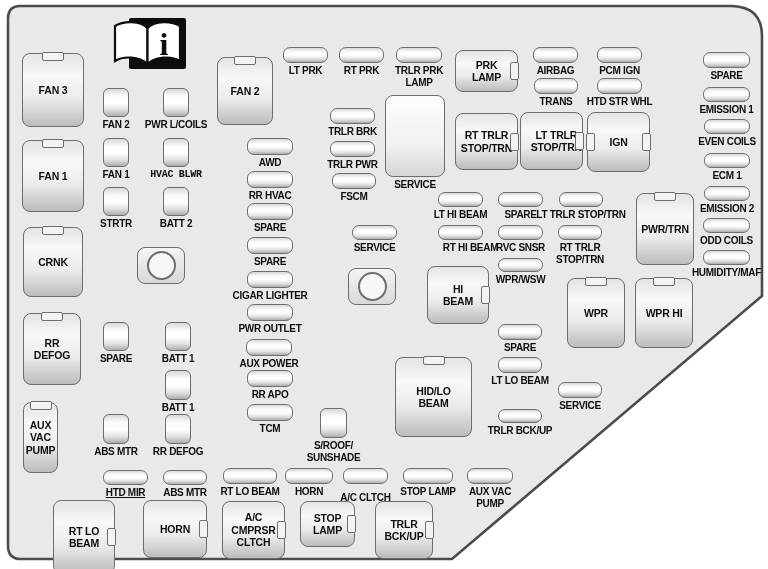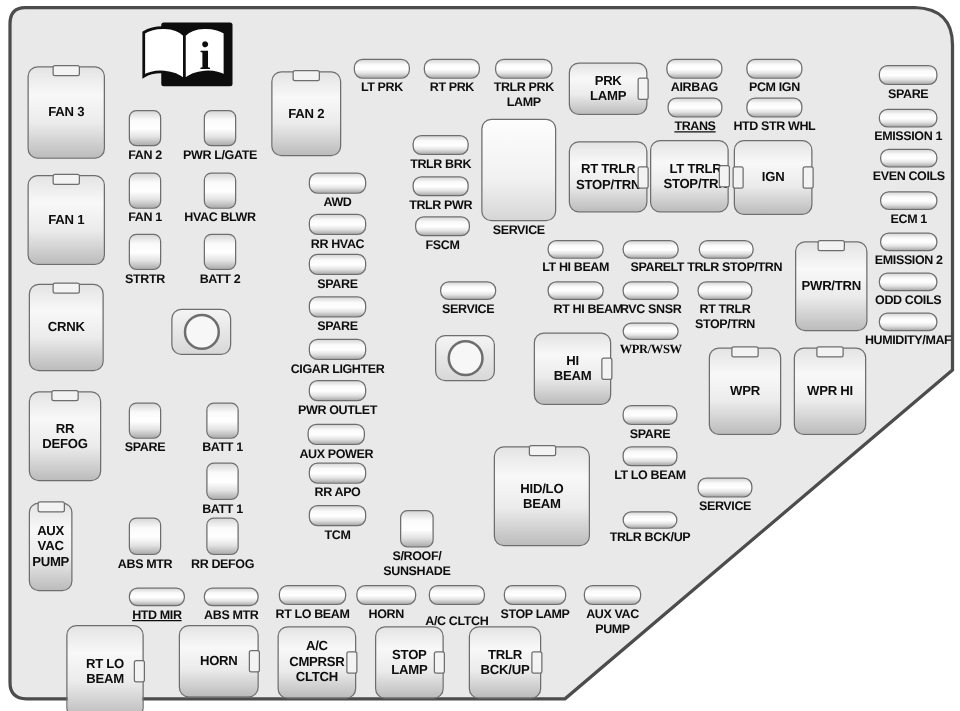--- a/index.html
+++ b/index.html
@@ -122,21 +122,21 @@
 BEAM</span>
       </div>
       <div class="el relay notch-right" style="left: 143px; top: 500px; width: 64px; height: 58px;">
         <span class="relay-label">HORN</span>
       </div>
       <div class="el relay notch-right" style="left: 222px; top: 501px; width: 63px; height: 58px;">
         <span class="relay-label">A/C
 CMPRSR
 CLTCH</span>
       </div>
-      <div class="el relay notch-right" style="left: 300px; top: 501px; width: 55px; height: 58px;">
+      <div class="el relay notch-right" style="left: 300px; top: 501px; width: 55px; height: 46px;">
         <span class="relay-label">STOP
 LAMP</span>
       </div>
       <div class="el relay notch-right" style="left: 375px; top: 501px; width: 58px; height: 58px;">
         <span class="relay-label">TRLR
 BCK/UP</span>
       </div>
       <div class="el service" style="left: 385px; top: 95px; width: 60px; height: 82px;"></div>
       <div class="lbl" style="left: 415px; top: 179px;">SERVICE</div>
       <div class="el connector" style="left: 137px; top: 247px; width: 48px; height: 37px;">
@@ -149,23 +149,23 @@
       <div class="lbl" style="left: 116px; top: 119px;">FAN 2</div>
       <div class="el fuse" style="left: 103px; top: 138px; width: 26px; height: 29px;"></div>
       <div class="lbl" style="left: 116px; top: 169px;">FAN 1</div>
       <div class="el fuse" style="left: 103px; top: 187px; width: 26px; height: 29px;"></div>
       <div class="lbl" style="left: 116px; top: 218px;">STRTR</div>
       <div class="el fuse" style="left: 103px; top: 322px; width: 26px; height: 29px;"></div>
       <div class="lbl" style="left: 116px; top: 353px;">SPARE</div>
       <div class="el fuse" style="left: 103px; top: 414px; width: 26px; height: 30px;"></div>
       <div class="lbl" style="left: 116px; top: 446px;">ABS MTR</div>
       <div class="el fuse" style="left: 163px; top: 88px; width: 26px; height: 29px;"></div>
-      <div class="lbl" style="left: 176px; top: 119px;">PWR L/GATE</div>
+      <div class="lbl" style="left: 176px; top: 119px;">PWR L/COILS</div>
       <div class="el fuse" style="left: 163px; top: 138px; width: 26px; height: 29px;"></div>
-      <div class="lbl" style="left: 176px; top: 169px;">HVAC BLWR</div>
+      <div class="lbl" style="left: 176px; top: 169px; font-family: Liberation Mono, monospace;">HVAC BLWR</div>
       <div class="el fuse" style="left: 163px; top: 187px; width: 26px; height: 29px;"></div>
       <div class="lbl" style="left: 176px; top: 218px;">BATT 2</div>
       <div class="el fuse" style="left: 165px; top: 322px; width: 26px; height: 29px;"></div>
       <div class="lbl" style="left: 178px; top: 353px;">BATT 1</div>
       <div class="el fuse" style="left: 165px; top: 370px; width: 26px; height: 30px;"></div>
       <div class="lbl" style="left: 178px; top: 402px;">BATT 1</div>
       <div class="el fuse" style="left: 165px; top: 414px; width: 26px; height: 30px;"></div>
       <div class="lbl" style="left: 178px; top: 446px;">RR DEFOG</div>
       <div class="el fuse" style="left: 320px; top: 408px; width: 27px; height: 30px;"></div>
       <div class="lbl" style="left: 333.5px; top: 440px;">S/ROOF/
@@ -199,21 +199,21 @@
       <div class="lbl" style="left: 352.5px; top: 126px;">TRLR BRK</div>
       <div class="el pill" style="left: 330px; top: 141px; width: 45px; height: 16px;"></div>
       <div class="lbl" style="left: 352.5px; top: 159px;">TRLR PWR</div>
       <div class="el pill" style="left: 332px; top: 173px; width: 44px; height: 16px;"></div>
       <div class="lbl" style="left: 354px; top: 191px;">FSCM</div>
       <div class="el pill" style="left: 533px; top: 47px; width: 45px; height: 16px;"></div>
       <div class="lbl" style="left: 555.5px; top: 65px;">AIRBAG</div>
       <div class="el pill" style="left: 597px; top: 47px; width: 45px; height: 16px;"></div>
       <div class="lbl" style="left: 619.5px; top: 65px;">PCM IGN</div>
       <div class="el pill" style="left: 534px; top: 78px; width: 44px; height: 16px;"></div>
-      <div class="lbl" style="left: 556px; top: 96px; text-decoration: underline;">TRANS</div>
+      <div class="lbl" style="left: 556px; top: 96px;">TRANS</div>
       <div class="el pill" style="left: 597px; top: 78px; width: 45px; height: 16px;"></div>
       <div class="lbl" style="left: 619.5px; top: 96px;">HTD STR WHL</div>
       <div class="el pill" style="left: 703px; top: 52px; width: 47px; height: 16px;"></div>
       <div class="lbl" style="left: 726.5px; top: 70px;">SPARE</div>
       <div class="el pill" style="left: 703px; top: 87px; width: 47px; height: 15px;"></div>
       <div class="lbl" style="left: 726.5px; top: 104px;">EMISSION 1</div>
       <div class="el pill" style="left: 704px; top: 119px; width: 46px; height: 15px;"></div>
       <div class="lbl" style="left: 727px; top: 136px;">EVEN COILS</div>
       <div class="el pill" style="left: 704px; top: 153px; width: 46px; height: 15px;"></div>
       <div class="lbl" style="left: 727px; top: 170px;">ECM 1</div>
@@ -230,21 +230,21 @@
       <div class="el pill" style="left: 559px; top: 192px; width: 44px; height: 15px;"></div>
       <div class="lbl" style="left: 581px; top: 209px;">LT TRLR STOP/TRN</div>
       <div class="el pill" style="left: 438px; top: 225px; width: 45px; height: 15px;"></div>
       <div class="lbl" style="left: 460.5px; top: 242px; margin-left: 10px;">RT HI BEAM</div>
       <div class="el pill" style="left: 498px; top: 225px; width: 45px; height: 15px;"></div>
       <div class="lbl" style="left: 520.5px; top: 242px;">RVC SNSR</div>
       <div class="el pill" style="left: 558px; top: 225px; width: 44px; height: 15px;"></div>
       <div class="lbl" style="left: 580px; top: 242px;">RT TRLR
 STOP/TRN</div>
       <div class="el pill" style="left: 498px; top: 258px; width: 45px; height: 14px;"></div>
-      <div class="lbl" style="left: 520.5px; top: 274px; font-family: Liberation Serif, serif;">WPR/WSW</div>
+      <div class="lbl" style="left: 520.5px; top: 274px;">WPR/WSW</div>
       <div class="el pill" style="left: 352px; top: 225px; width: 45px; height: 15px;"></div>
       <div class="lbl" style="left: 374.5px; top: 242px;">SERVICE</div>
       <div class="el pill" style="left: 498px; top: 324px; width: 44px; height: 16px;"></div>
       <div class="lbl" style="left: 520px; top: 342px;">SPARE</div>
       <div class="el pill" style="left: 498px; top: 357px; width: 44px; height: 16px;"></div>
       <div class="lbl" style="left: 520px; top: 375px;">LT LO BEAM</div>
       <div class="el pill" style="left: 558px; top: 382px; width: 44px; height: 16px;"></div>
       <div class="lbl" style="left: 580px; top: 400px;">SERVICE</div>
       <div class="el pill" style="left: 498px; top: 409px; width: 44px; height: 14px;"></div>
       <div class="lbl" style="left: 520px; top: 425px;">TRLR BCK/UP</div>

